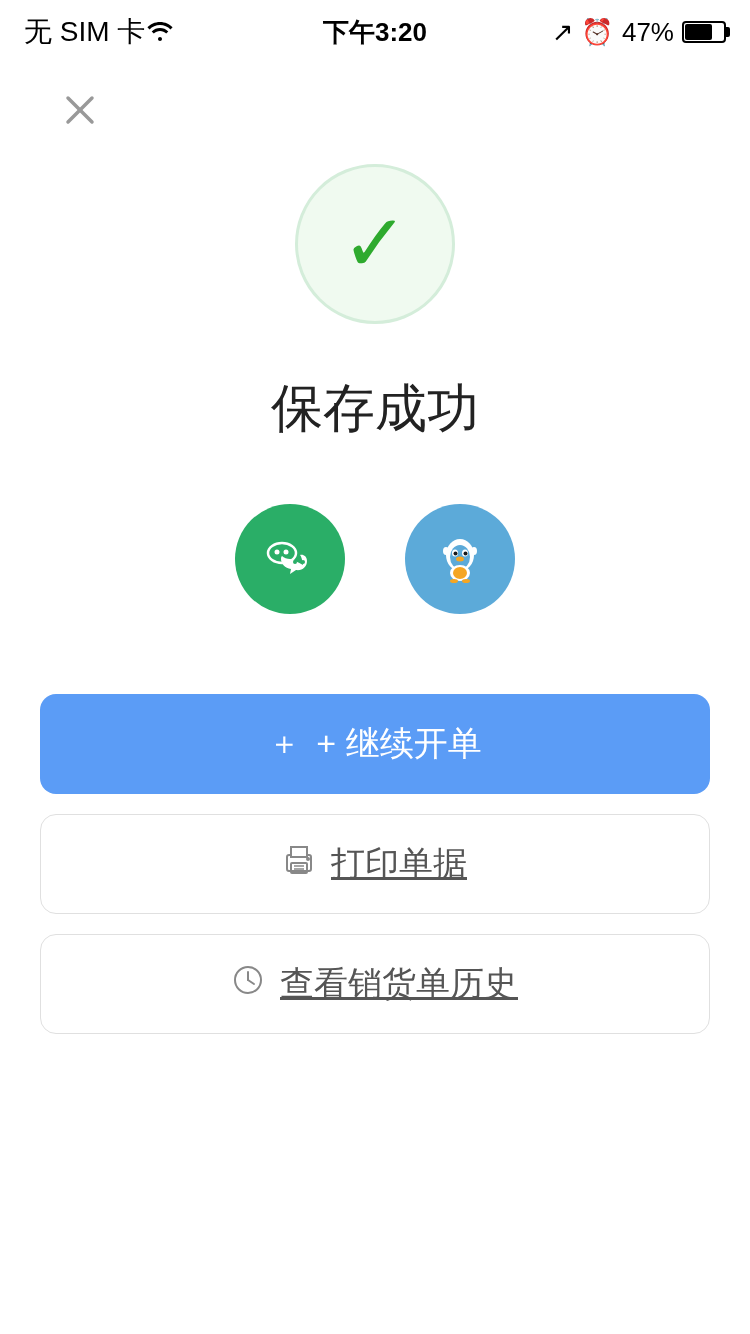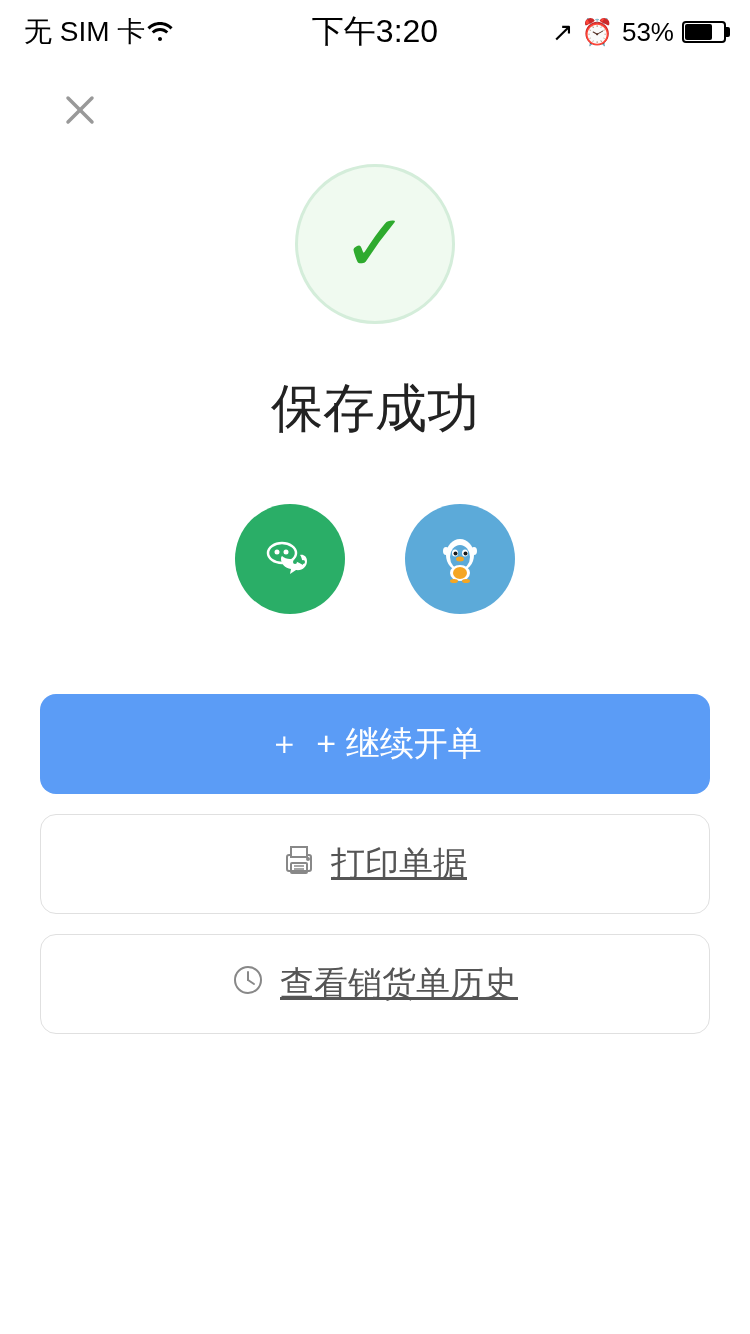--- a/index.html
+++ b/index.html
@@ -28,22 +28,22 @@
 
     .status-left {
       display: flex;
       align-items: center;
       font-size: 28px;
       font-weight: 500;
       color: #000;
     }
 
     .status-center {
-      font-size: 32px;
-      font-weight: 400;
+      font-size: 26px;
+      font-weight: 700;
       color: #000;
       position: absolute;
       left: 50%;
       transform: translateX(-50%);
     }
 
     .status-right {
       display: flex;
       align-items: center;
       gap: 8px;
@@ -243,21 +243,21 @@
         <path d="M15 18c1.1 0 2 .9 2 2s-.9 2-2 2-2-.9-2-2 .9-2 2-2z" fill="#000"></path>
         <path d="M15 12c2.4 0 4.6 1 6.2 2.5l2.1-2.1C21 10.2 18.1 9 15 9s-6 1.2-8.3 3.4l2.1 2.1C10.4 13 12.6 12 15 12z" fill="#000"></path>
         <path d="M15 6c4.1 0 7.8 1.7 10.5 4.4l2.1-2.1C24.7 5.2 20.1 3 15 3S5.3 5.2 2.4 8.3l2.1 2.1C7.2 7.7 10.9 6 15 6z" fill="#000"></path>
       </svg>
     </span>
   </div>
   <div class="status-center">下午3:20</div>
   <div class="status-right">
     <span>↗</span>
     <span>⏰</span>
-    <span>53%</span>
+    <span>47%</span>
     <div class="battery-rect">
       <div class="battery-fill"></div>
     </div>
   </div>
 </div>
 
 <div class="close-btn">
   <svg viewBox="0 0 36 36" fill="none" xmlns="http://www.w3.org/2000/svg">
     <line x1="6" y1="6" x2="30" y2="30" stroke="#999" stroke-width="3.5" stroke-linecap="round"></line>
     <line x1="30" y1="6" x2="6" y2="30" stroke="#999" stroke-width="3.5" stroke-linecap="round"></line>

